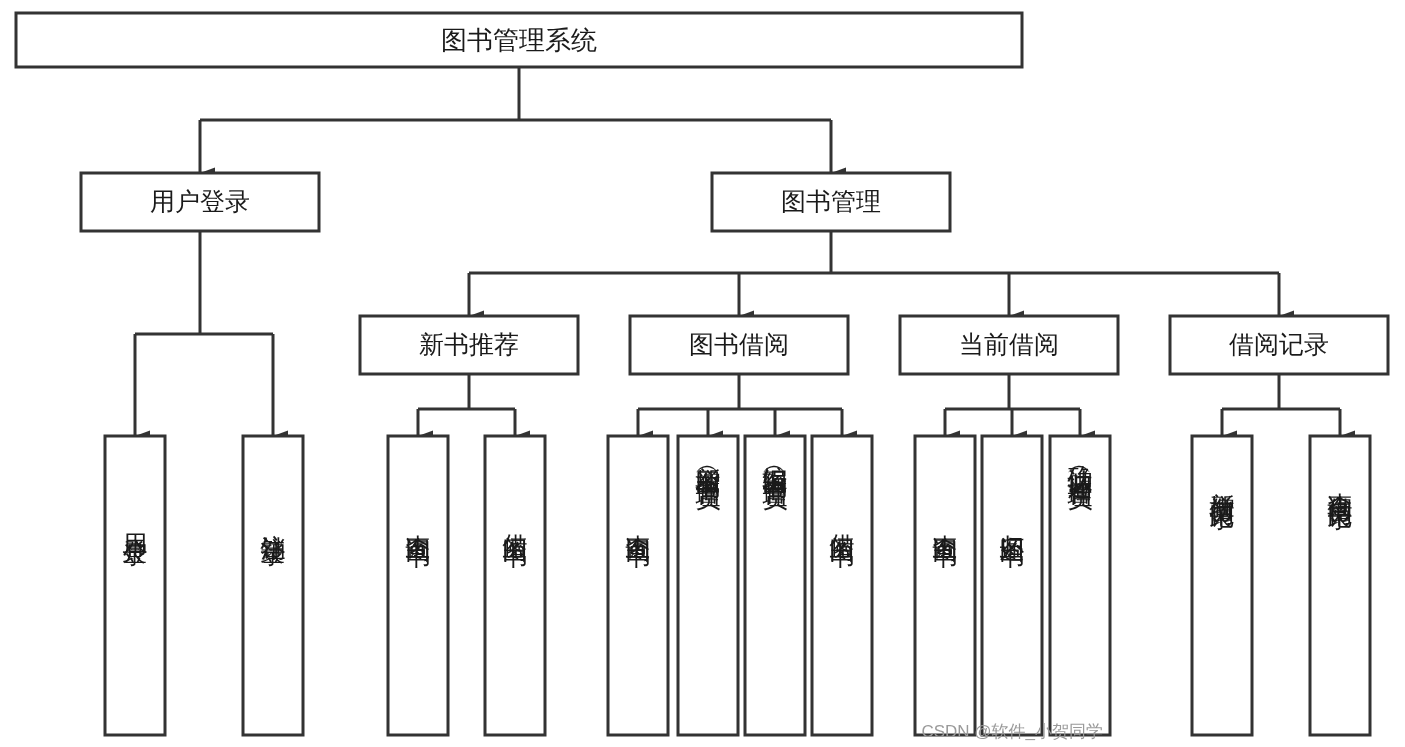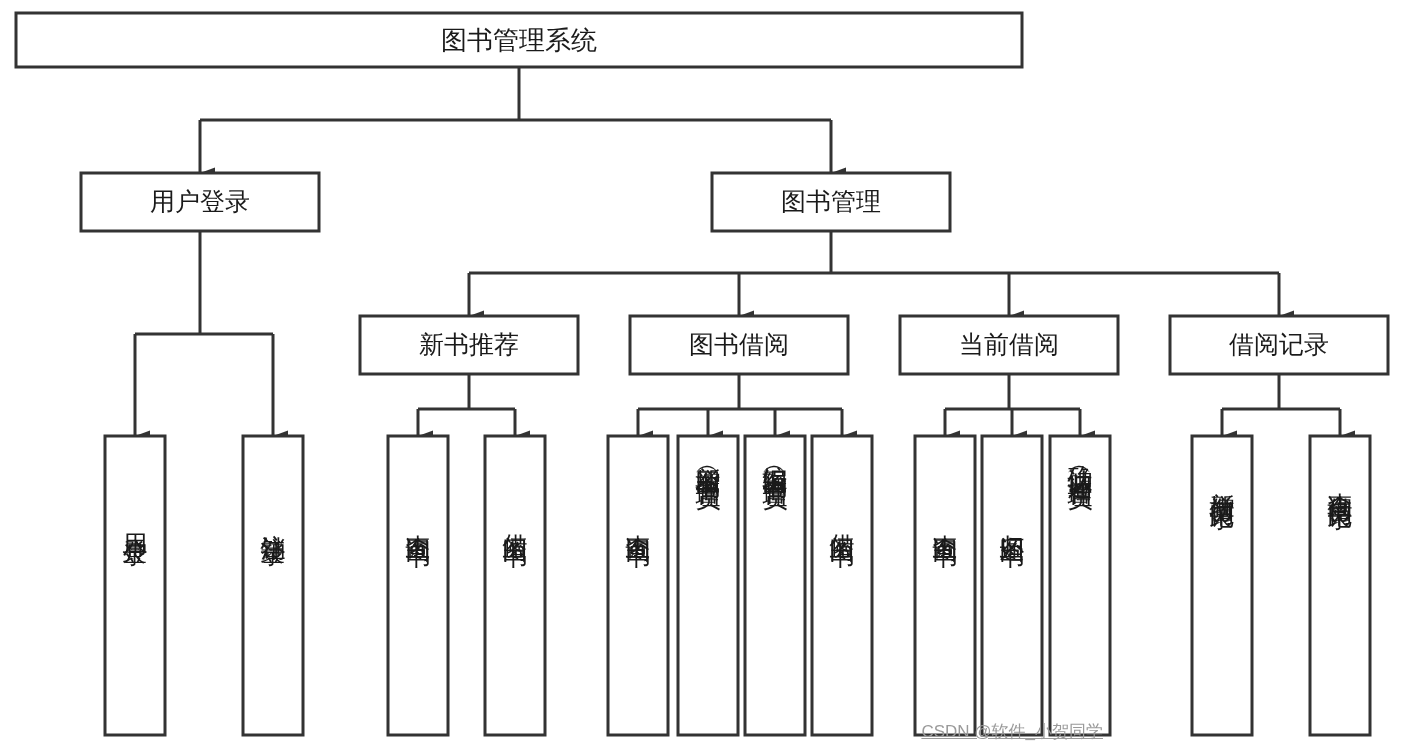--- a/index.html
+++ b/index.html
@@ -73,21 +73,20 @@
   }
   #watermark {
     position: absolute;
     right: 8px;
     bottom: 4px;
     font-family: "Liberation Sans", "DejaVu Sans", sans-serif;
     font-size: 17px;
     color: #9a9a9a;
     white-space: pre;
     pointer-events: none;
-    text-decoration: underline;
   }
 </style>
 </head>
 <body>
 
 <div id="diagram-root">
   <svg class="diagram" viewBox="0 0 1405 747" xmlns="http://www.w3.org/2000/svg">
 
     <defs>
       <marker id="arrowdown" markerWidth="14" markerHeight="16" refX="7" refY="15" orient="auto" markerUnits="userSpaceOnUse">

